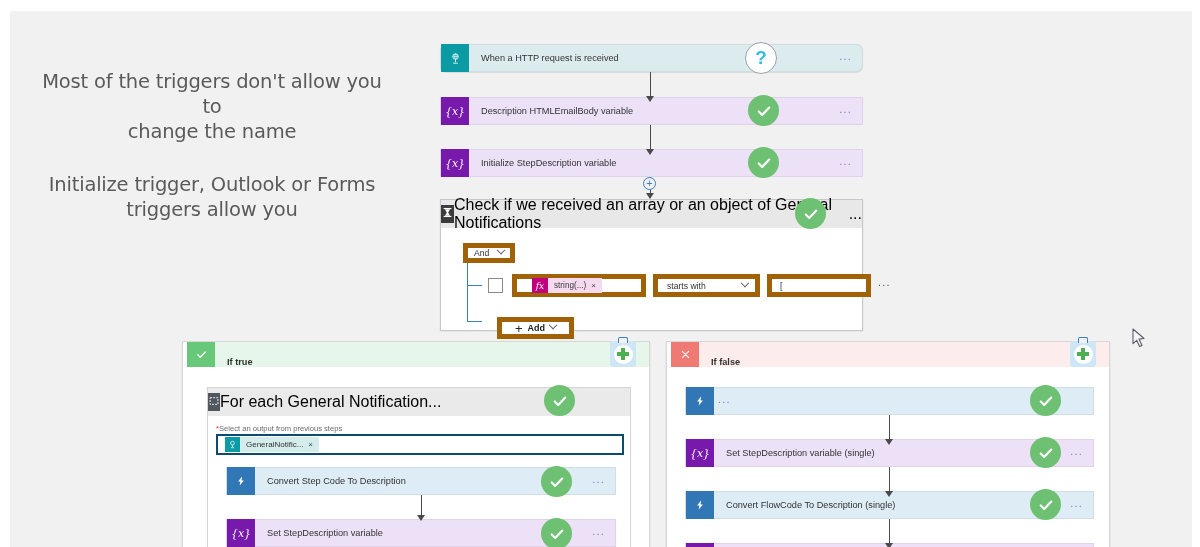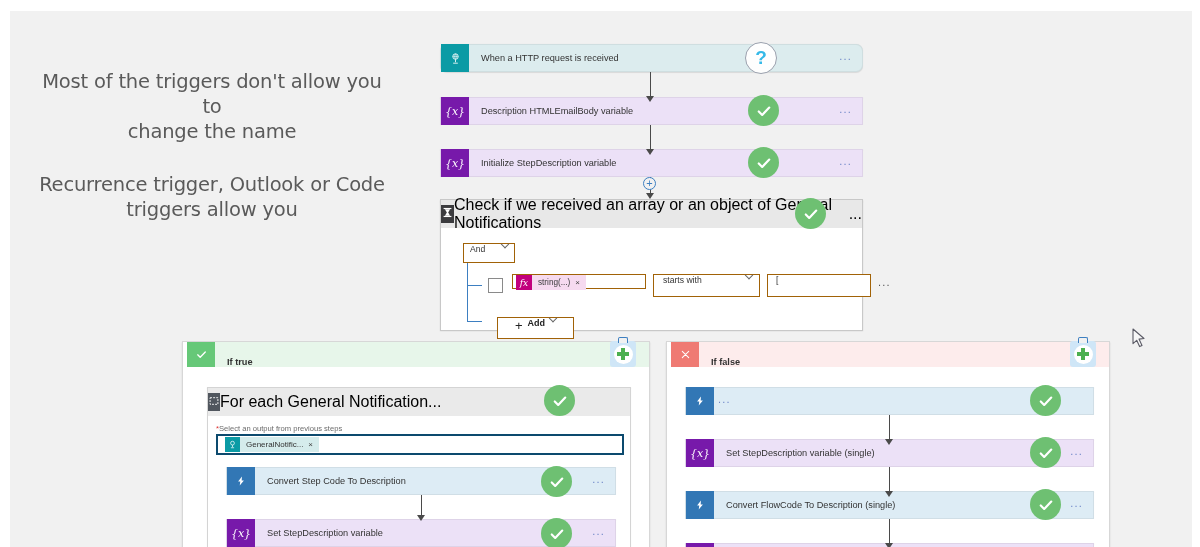--- a/index.html
+++ b/index.html
@@ -133,22 +133,22 @@
   #cond-head {
     position: absolute; left: 0; top: 0;
     width: 100%; height: 28px;
     display: flex; align-items: center;
     background: #e8e8e8;
   }
   #cond-body { position: absolute; left: 0; top: 28px; width: 100%; bottom: 0; }
 
   .ctrl {
     background: #ffffff;
-    border: 1px solid #a16207;
-    display: flex; 
+    border: 5px solid #a16207;
+    display: flex; align-items: center;
     font-size: 8.6px;
     color: #333;
     height: 19px;
   }
   #and-sel {
     position: absolute; left: 22px; top: 15px;
     width: 52px; height: 20px;
     justify-content: space-between;
     padding: 0 6px;
   }
@@ -171,22 +171,22 @@
   #tree .b1 { top: 22px; }
   #tree .b2 { top: 58px; }
 
   #row-check {
     position: absolute; left: 47px; top: 50px;
     width: 15px; height: 15px;
     background: #fff; border: 1px solid #8a8a8a;
   }
   #expr-field {
     position: absolute; left: 71px; top: 46px;
-    width: 134px; height: 15px;
-    padding-left: 3px;
+    width: 134px; height: 23px;
+    padding-left: 15px;
   }
   .fx-chip {
     display: flex; align-items: center;
     height: 15px;
     background: #f6daf0;
   }
   .fx-mark {
     width: 16px; height: 15px;
     background: #c2007d;
     color: #fff;
@@ -326,21 +326,21 @@
 </style>
 </head>
 <body>
 
 <div id="root">
 <div id="canvas">
 
   <div id="caption">
     <div class="line">Most of the triggers don't allow you to</div>
     <div class="line">change the name</div>
-    <div class="line para2">Recurrence trigger, Outlook or Code</div>
+    <div class="line para2">Initialize trigger, Outlook or Forms</div>
     <div class="line">triggers allow you</div>
   </div>
 
   <div class="card c-http" style="left:430px; top:33px; width:423px;">
     <div class="ic ic-http">
       <svg viewBox="0 0 20 20" width="13" height="13" aria-hidden="true">
         <circle cx="10" cy="7" r="4.2" fill="none" stroke="#fff" stroke-width="1.3"></circle>
         <path d="M5.8 7h8.4M10 2.8c1.7 1.9 1.7 6.5 0 8.4M10 2.8c-1.7 1.9-1.7 6.5 0 8.4" fill="none" stroke="#fff" stroke-width="0.9"></path>
         <path d="M10 11.4v4.3M6.4 17.2h7.2" fill="none" stroke="#fff" stroke-width="1.3"></path>
       </svg>

